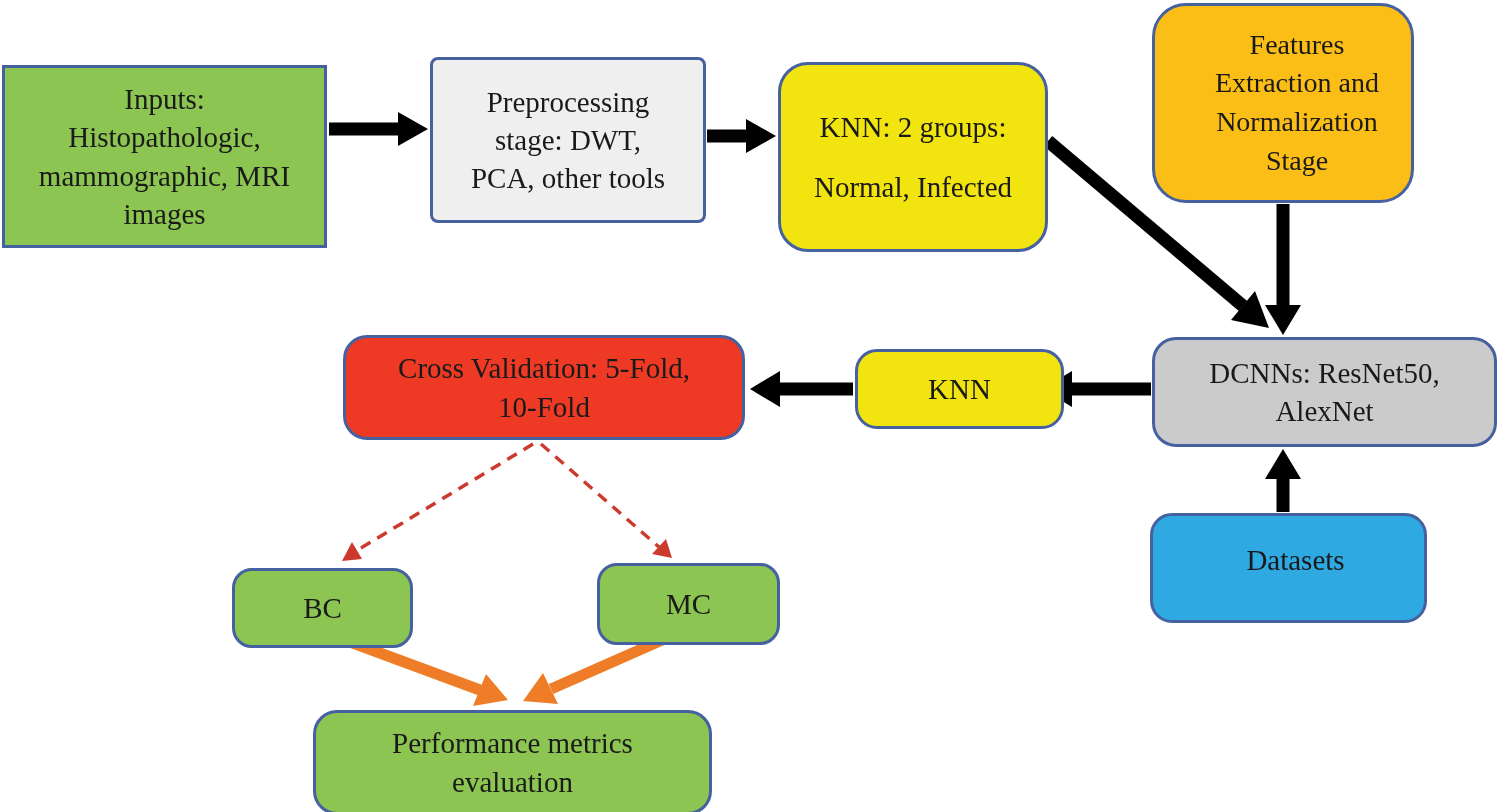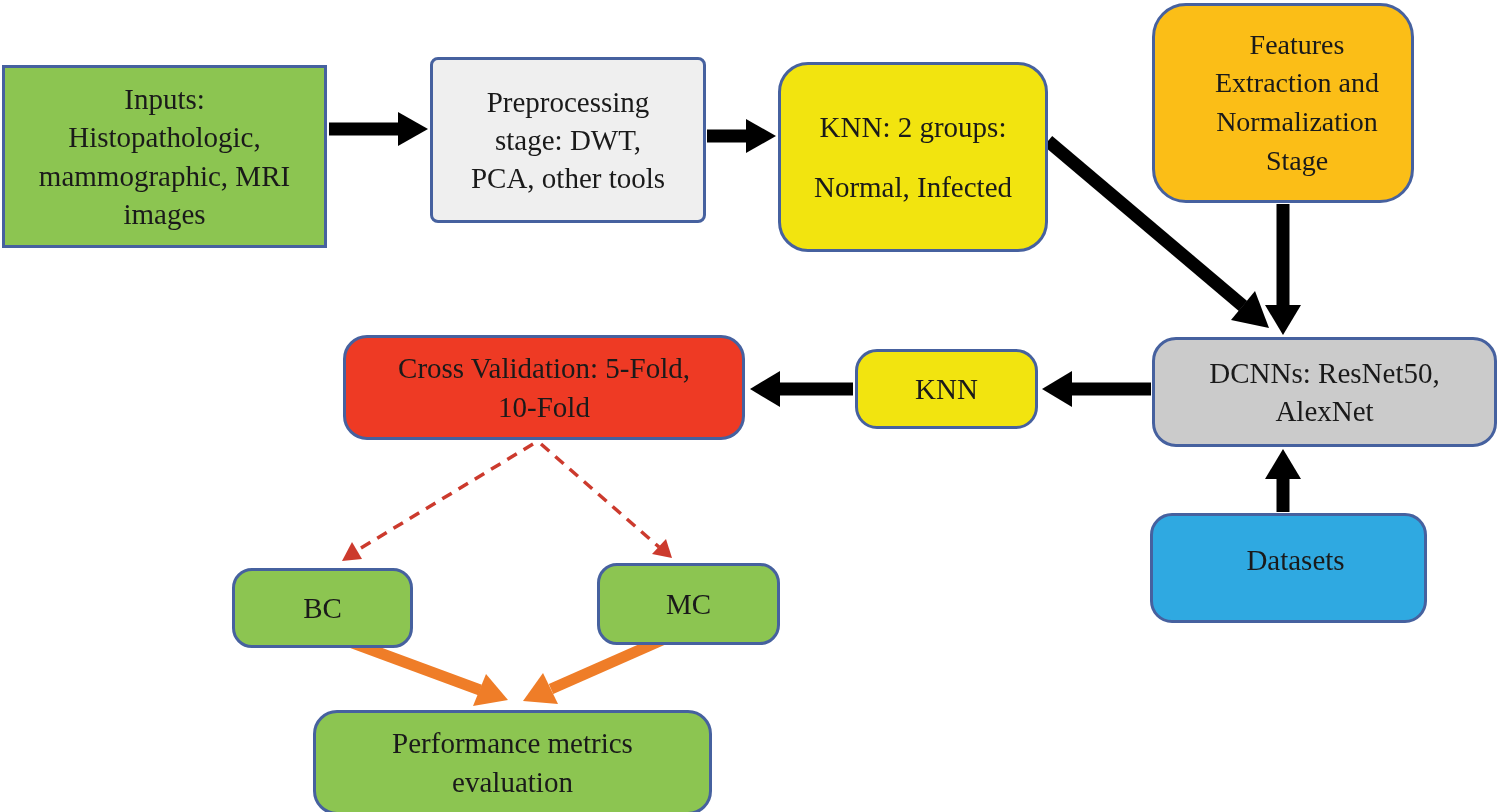--- a/index.html
+++ b/index.html
@@ -121,21 +121,21 @@
 
   <div class="node gray" style="left:1152px; top:337px; width:345px; height:110px;">
     <div class="ln">DCNNs: ResNet50,</div>
     <div class="ln">AlexNet</div>
   </div>
 
   <div class="node blue lift" style="left:1150px; top:513px; width:277px; height:110px; border-radius:22px;">
     <div class="ln">Datasets</div>
   </div>
 
-  <div class="node yellow" style="left:855px; top:349px; width:183px; height:80px; border-radius:22px;">
+  <div class="node yellow" style="left:855px; top:349px; width:209px; height:80px; border-radius:22px;">
     <div class="ln">KNN</div>
   </div>
 
   <div class="node red" style="left:343px; top:335px; width:402px; height:105px;">
     <div class="ln">Cross Validation: 5-Fold,</div>
     <div class="ln">10-Fold</div>
   </div>
 
   <div class="node green" style="left:232px; top:560px; width:181px; height:80px; border-radius:20px;">
     <div class="ln">BC</div>

